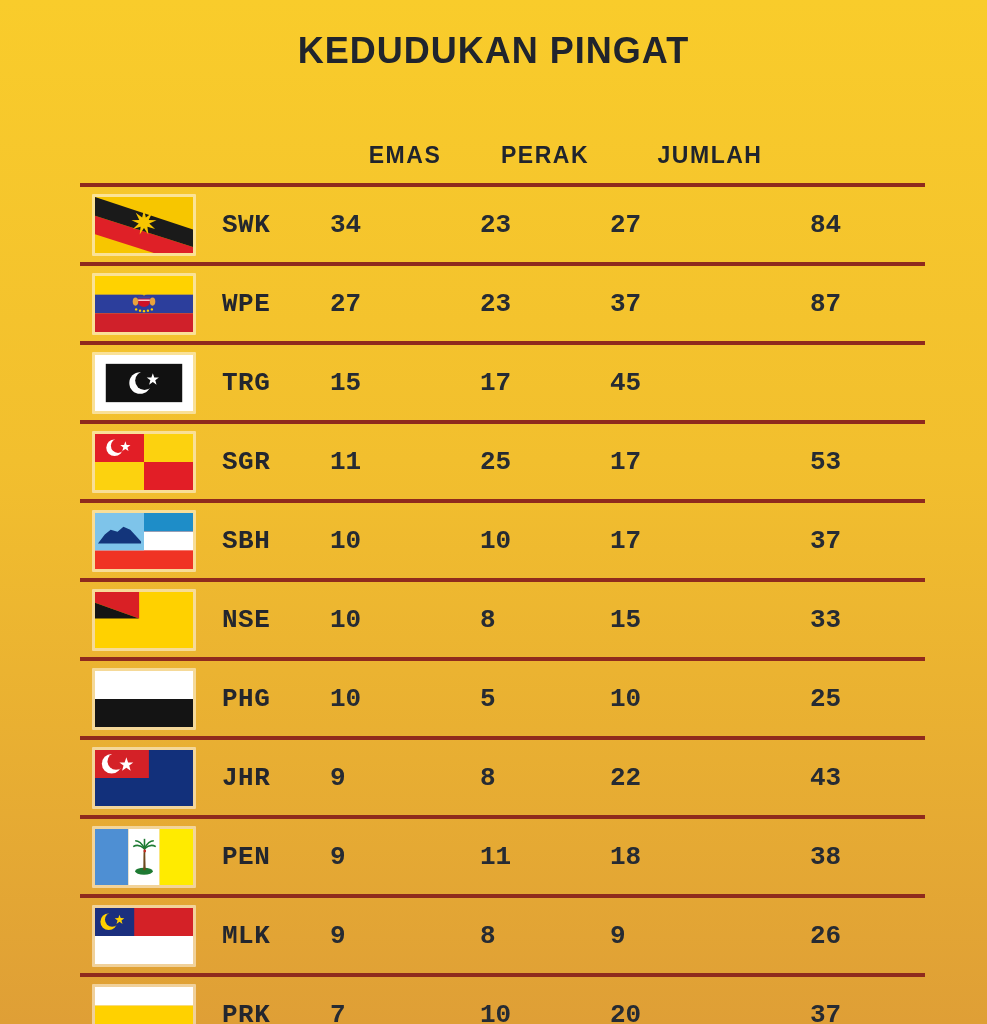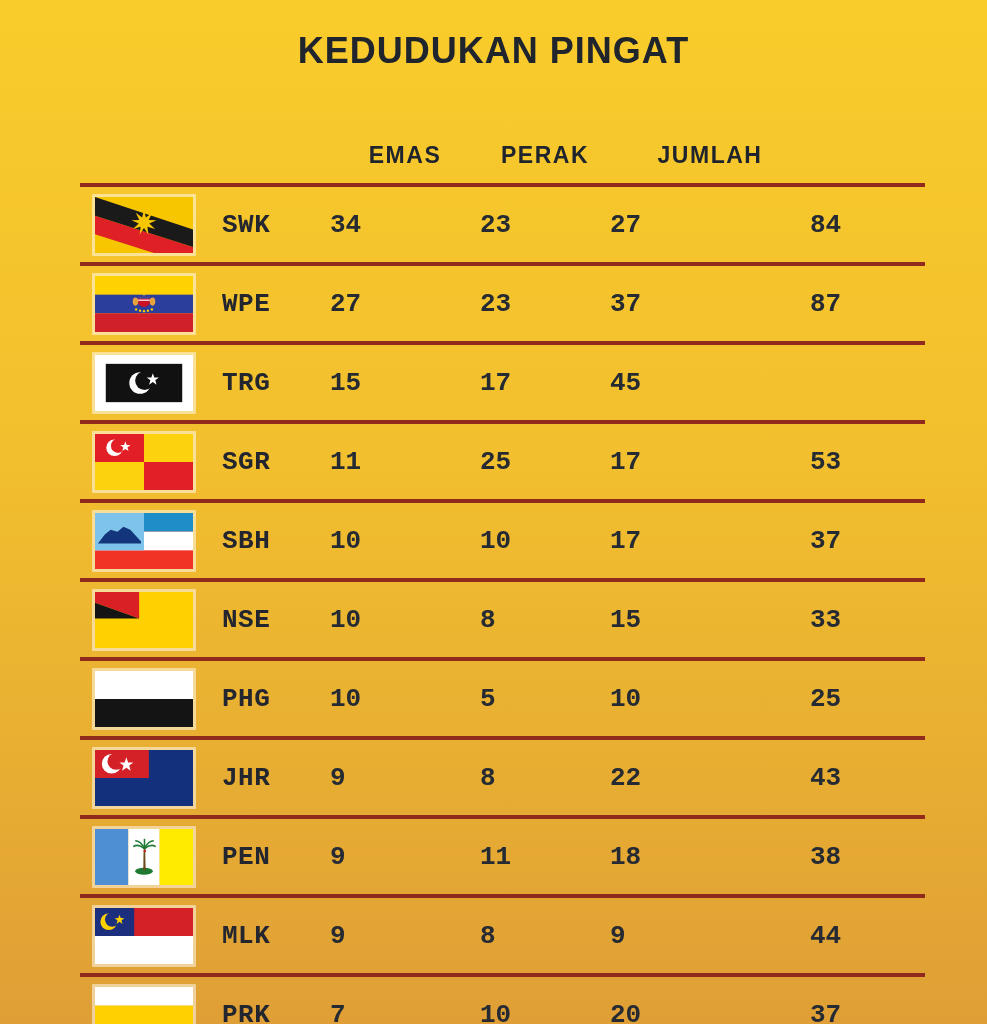--- a/index.html
+++ b/index.html
@@ -214,21 +214,21 @@
     <rect y="28.5" width="100" height="28.5" fill="#FFFFFF"></rect>
     <circle cx="14" cy="14" r="8.5" fill="#FFD100"></circle>
     <circle cx="17.5" cy="11.8" r="7.3" fill="#1B2F7E"></circle>
     <polygon points="25.0,6.8 26.2,10.3 29.9,10.4 27.0,12.6 28.1,16.2 25.0,14.1 21.9,16.2 23.0,12.6 20.1,10.4 23.8,10.3" fill="#FFD100"></polygon>
             </svg>
           </div>
     <span class="code">MLK</span>
     <span class="val">9</span>
     <span class="val">8</span>
     <span class="val">9</span>
-    <span class="val">44</span>
+    <span class="val">26</span>
   </div>
         <div class="grid row">
     <div class="flag">
             <svg viewBox="0 0 100 57" preserveAspectRatio="none">
               <rect width="100" height="19" fill="#FFFFFF"></rect>
     <rect y="19" width="100" height="19" fill="#FFD100"></rect>
     <rect y="38" width="100" height="19" fill="#141414"></rect>
             </svg>
           </div>
     <span class="code">PRK</span>

